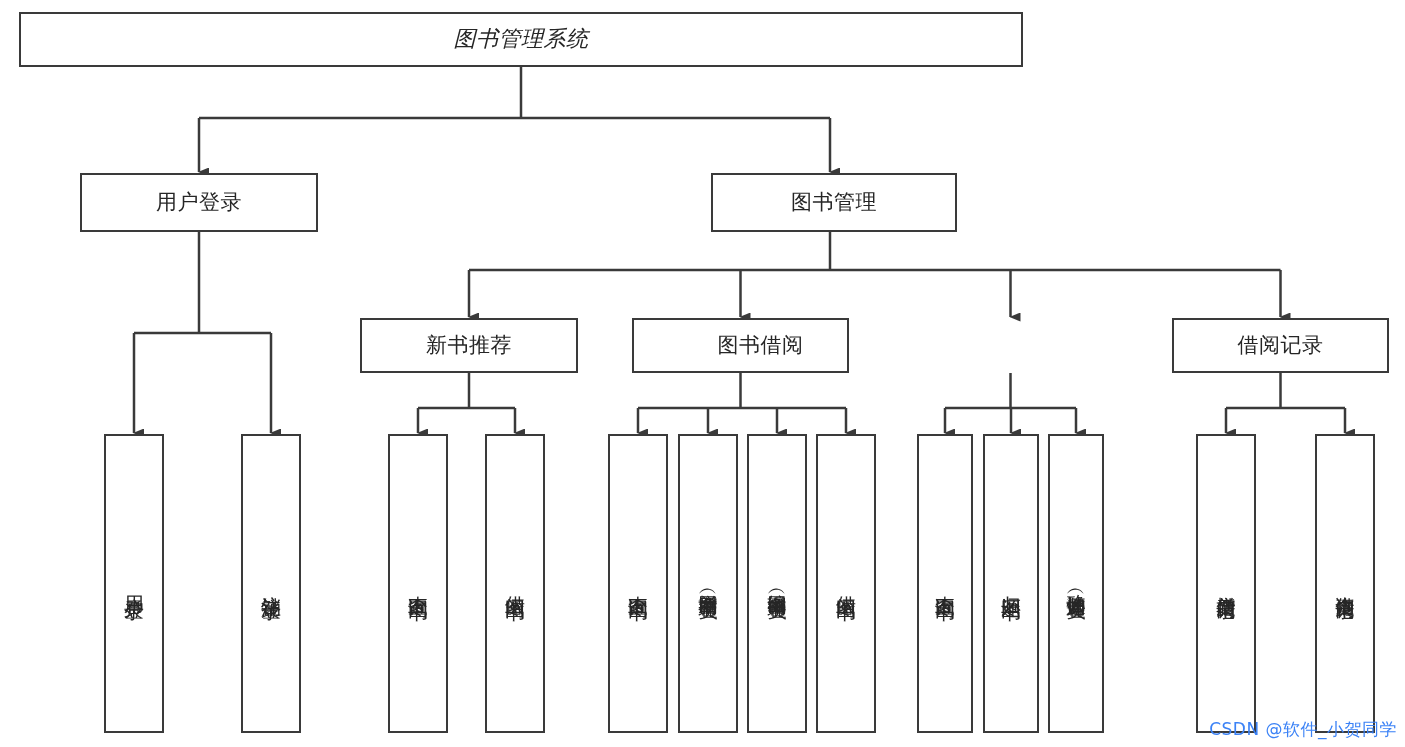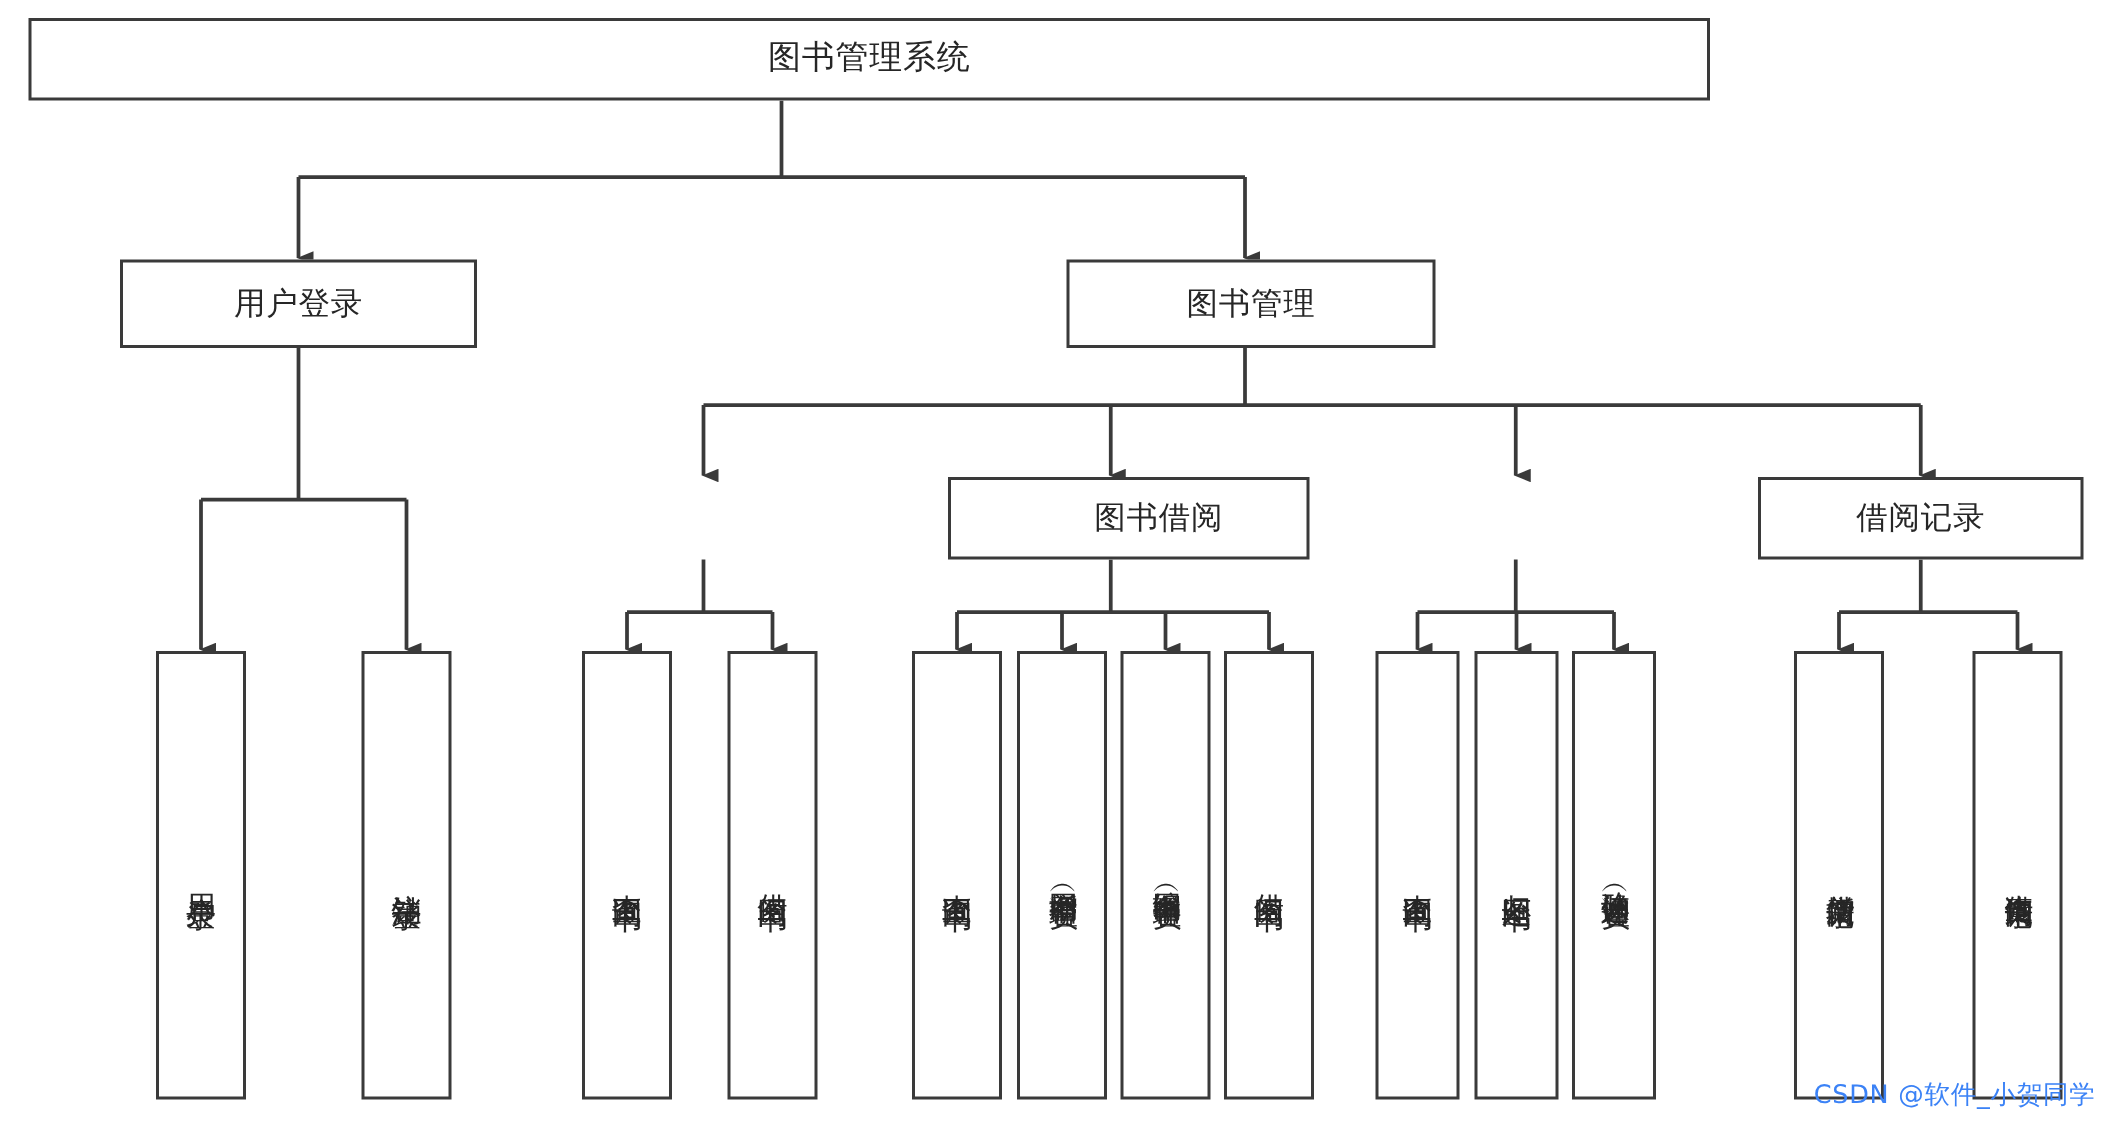--- a/index.html
+++ b/index.html
@@ -117,32 +117,35 @@
         <line x1="945" y1="408" x2="945" y2="433" marker-end="url(#arrowhead)"></line>
         <line x1="1011" y1="408" x2="1011" y2="433" marker-end="url(#arrowhead)"></line>
         <line x1="1076" y1="408" x2="1076" y2="433" marker-end="url(#arrowhead)"></line>
         <line x1="1280.5" y1="373" x2="1280.5" y2="408"></line>
         <line x1="1226" y1="408" x2="1345" y2="408"></line>
         <line x1="1226" y1="408" x2="1226" y2="433" marker-end="url(#arrowhead)"></line>
         <line x1="1345" y1="408" x2="1345" y2="433" marker-end="url(#arrowhead)"></line>
       </g>
   </svg>
 
-  <div class="node horiz root" style="left: 19px; top: 12px; width: 1121px; height: 55px;">
+  <div class="node horiz root" style="left: 19px; top: 12px; width: 1004px; height: 55px; font-style: italic;">
     <span>图书管理系统</span>
   </div>
 
   <div class="node horiz" style="left: 80px; top: 173px; width: 238px; height: 59px;">
     <span>用户登录</span>
   </div>
   <div class="node horiz" style="left: 711px; top: 173px; width: 246px; height: 59px;">
     <span>图书管理</span>
   </div>
 
-  <div class="node horiz" style="left: 632px; top: 318px; width: 241px; height: 55px; padding-left: 40px;">
+  <div class="node horiz" style="left: 360px; top: 318px; width: 218px; height: 55px;">
+    <span>新书推荐</span>
+  </div>
+  <div class="node horiz" style="left: 632px; top: 318px; width: 217px; height: 55px; padding-left: 40px;">
     <span>图书借阅</span>
   </div>
   <div class="node horiz" style="left: 1172px; top: 318px; width: 217px; height: 55px;">
     <span>借阅记录</span>
   </div>
 
   <div class="node leaf" style="left: 104px; top: 434px; width: 60px; height: 299px;">
     <span class="vtext">用户登录</span>
   </div>
   <div class="node leaf" style="left: 241px; top: 434px; width: 60px; height: 299px;">

